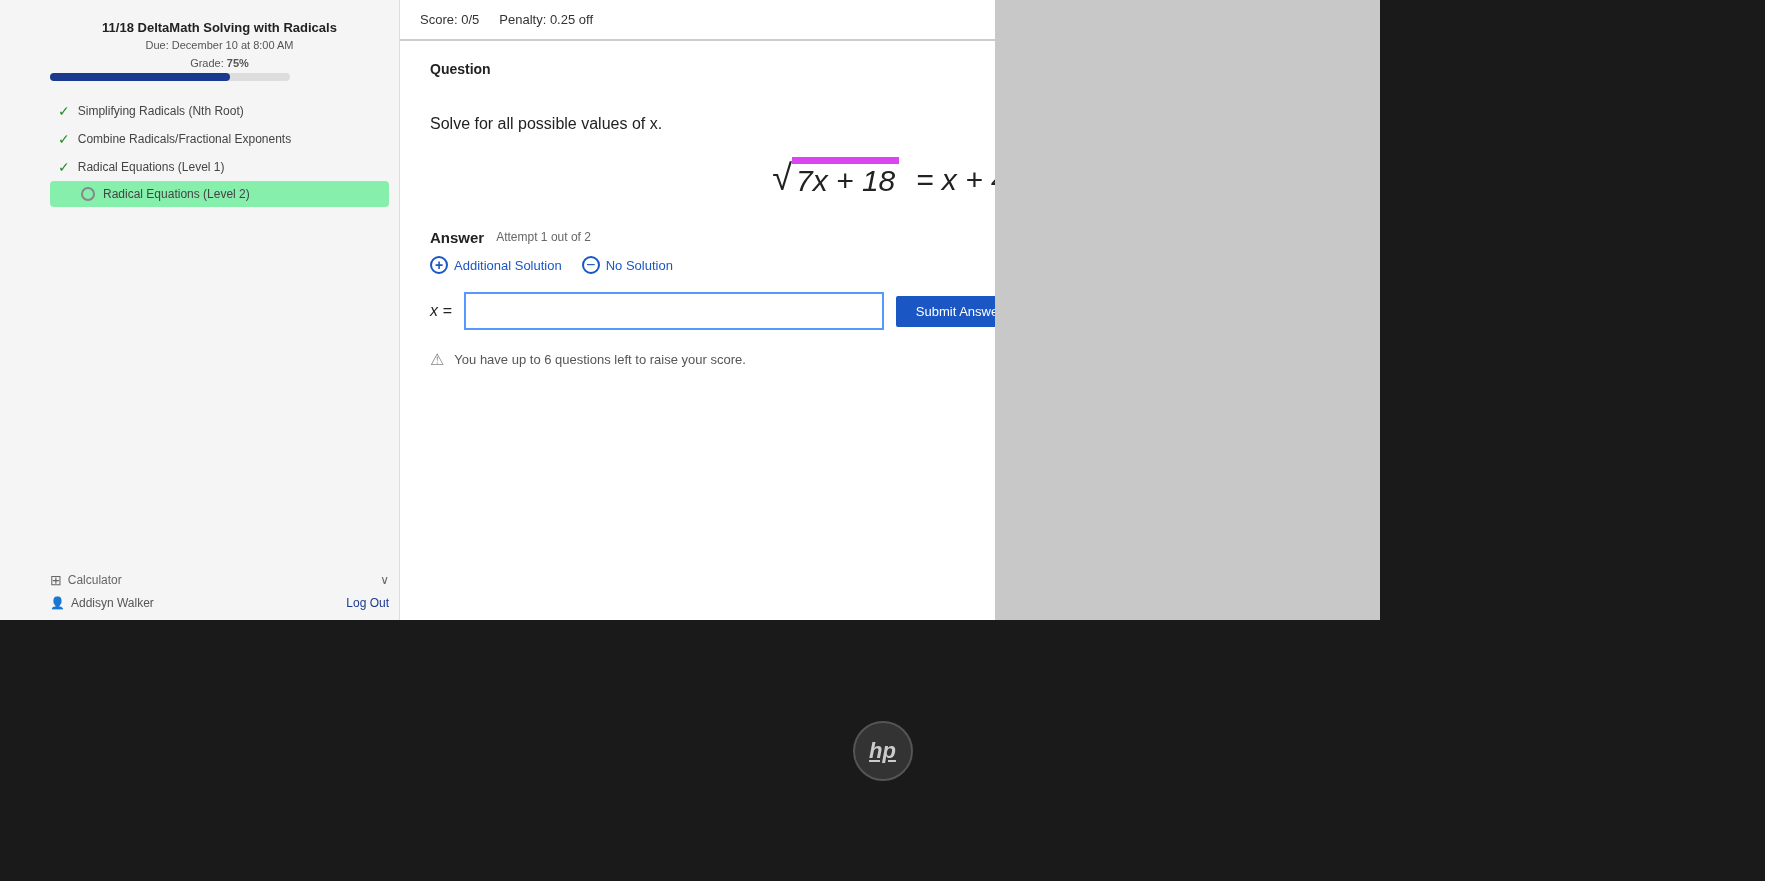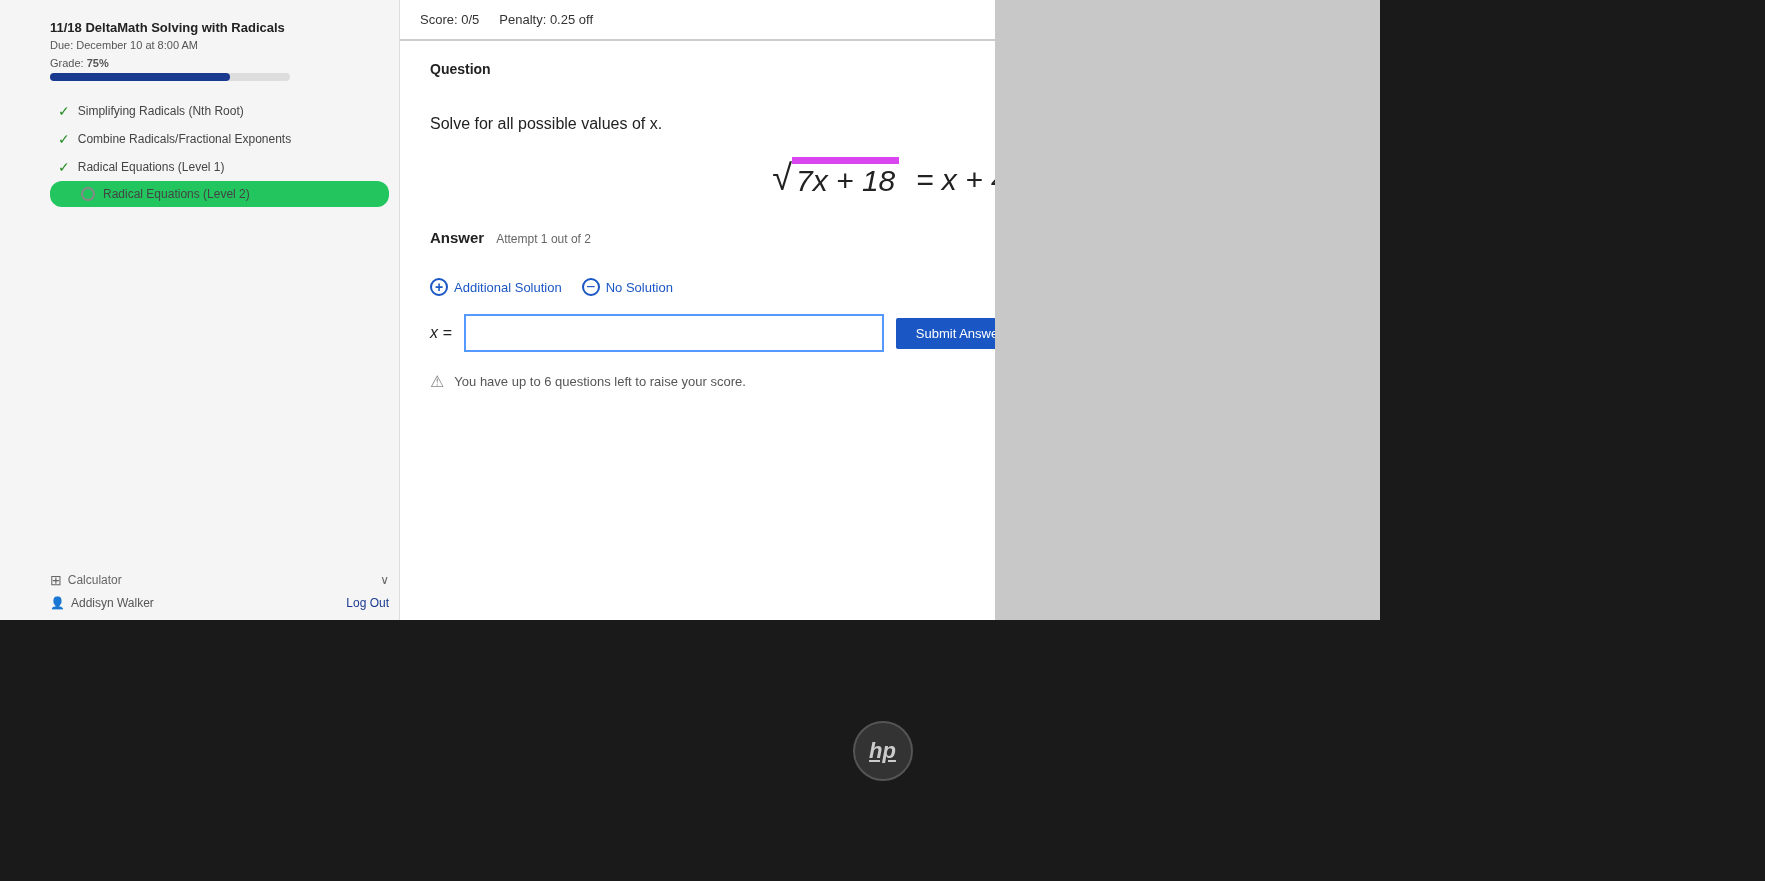--- a/index.html
+++ b/index.html
@@ -27,20 +27,21 @@
       background: #f5f5f5;
       padding: 10px 0;
       border-right: 1px solid #ddd;
       flex-shrink: 0;
       position: relative;
     }
 
     .sidebar-content {
       margin-left: 40px;
       padding: 10px;
+      text-align: center;
     }
 
     .problem-title {
       font-size: 13px;
       font-weight: bold;
       color: #222;
       margin-bottom: 4px;
     }
 
     .due-date {
@@ -77,22 +78,22 @@
     .nav-item {
       display: flex;
       align-items: center;
       padding: 6px 8px;
       font-size: 12px;
       color: #444;
       cursor: pointer;
     }
 
     .nav-item.active {
-      background: #22c55e;
-      border-radius: 12px;
+      background: #86efac;
+      border-radius: 4px;
       padding-left: 31px;
     }
 
     .nav-item .check {
       color: #228B22;
       margin-right: 8px;
       font-size: 14px;
     }
 
     .nav-item .dot {
@@ -268,23 +269,23 @@
       padding: 0 4px;
       font-size: 30px;
     }
 
     .answer-section {
       margin-top: 10px;
     }
 
     .answer-header {
       display: flex;
-      align-items: flex-end;
+      align-items: center;
       gap: 12px;
-      margin-bottom: 32px;
+      margin-bottom: 10px;
     }
 
     .answer-label {
       font-size: 15px;
       font-weight: bold;
       color: #222;
     }
 
     .attempt-text {
       font-size: 12px;

